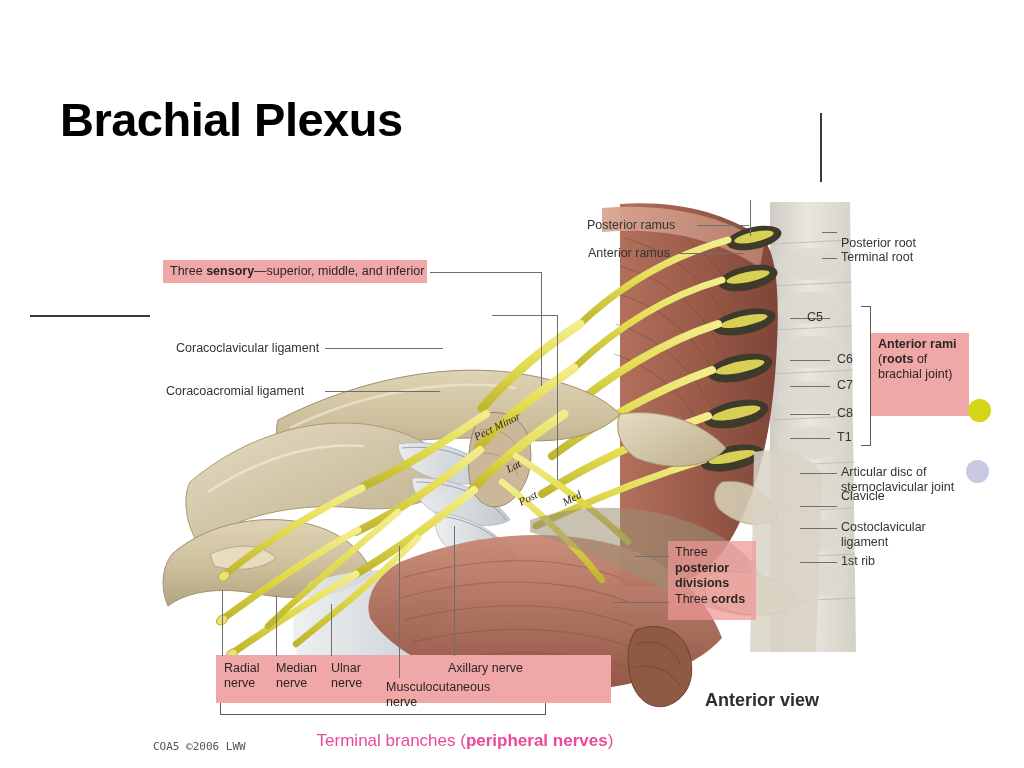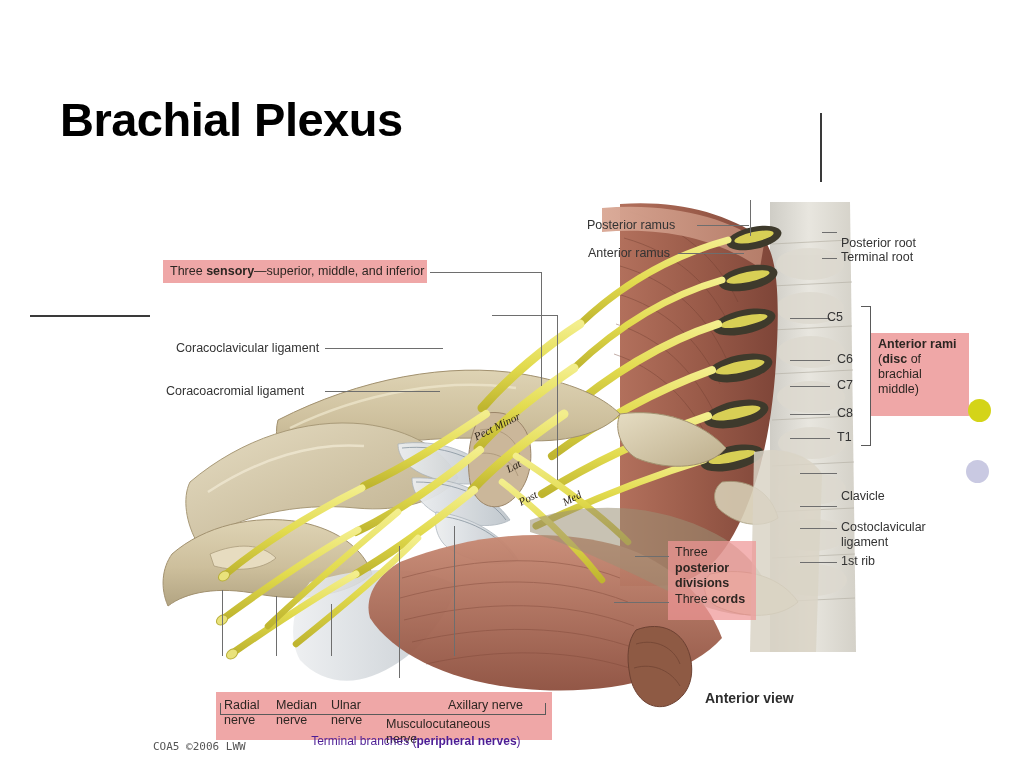--- a/index.html
+++ b/index.html
@@ -112,21 +112,21 @@
     border-radius: 50%;
   }
   #dot-yellow { background: #d4d418; }
   #dot-lavender { background: #c9c9e2; }
 
   
   #anterior-view {
     position: absolute;
     left: 705px;
     top: 690px;
-    font-size: 14px;
+    font-size: 18px;
     font-weight: bold;
     color: #2d2d2d;
   }
   #footer {
     position: absolute;
     left: 153px;
     top: 740px;
     font-size: 11px;
     color: #555555;
     font-family: "DejaVu Sans Mono", monospace;
@@ -372,39 +372,41 @@
   <div class="lbl" style="left:588px; top:246px;">Anterior ramus</div>
   <div class="leader" style="left:678px; top:253px; width:66px;"></div>
 
   <div class="leader" style="left:822px; top:232px; width:15px;"></div>
   <div class="lbl" style="left:841px; top:236px;">Posterior root</div>
 
   <div class="leader" style="left:822px; top:258px; width:15px;"></div>
   <div class="lbl" style="left:841px; top:250px;">Terminal root</div>
 
   <div class="leader" style="left:800px; top:473px; width:37px;"></div>
+  <div class="lbl" style="left:841px; top:465px;">Articular disc of
+sternoclavicular joint</div>
 
   <div class="leader" style="left:800px; top:506px; width:37px;"></div>
   <div class="lbl" style="left:841px; top:489px;">Clavicle</div>
 
   <div class="leader" style="left:800px; top:528px; width:37px;"></div>
   <div class="lbl" style="left:841px; top:520px;">Costoclavicular
 ligament</div>
 
   <div class="leader" style="left:800px; top:562px; width:37px;"></div>
   <div class="lbl" style="left:841px; top:554px;">1st rib</div>
 
   <div class="lbl" style="left:176px; top:341px;">Coracoclavicular ligament</div>
   <div class="leader" style="left:325px; top:348px; width:118px;"></div>
 
   <div class="lbl" style="left:166px; top:384px;">Coracoacromial ligament</div>
   <div class="leader" style="left:325px; top:391px; width:115px;"></div>
 
   <div class="leader" style="left:790px; top:318px; width:40px;"></div>
-  <div class="lbl" style="left:827px; top:310px;">C5</div>
+  <div class="lbl" style="left:807px; top:310px;">C5</div>
 
   <div class="leader" style="left:790px; top:360px; width:40px;"></div>
   <div class="lbl" style="left:837px; top:352px;">C6</div>
 
   <div class="leader" style="left:790px; top:386px; width:40px;"></div>
   <div class="lbl" style="left:837px; top:378px;">C7</div>
 
   <div class="leader" style="left:790px; top:414px; width:40px;"></div>
   <div class="lbl" style="left:837px; top:406px;">C8</div>
 
@@ -417,53 +419,53 @@
     <span>Three </span><b>sensory</b><span>—superior, middle, and inferior</span>
   </div>
   <div class="leader" style="left:430px; top:272px; width:112px;"></div>
   <div class="leader vert" style="left:541px; top:272px; height:114px;"></div>
 
   <div class="leader" style="left:492px; top:315px; width:66px;"></div>
   <div class="leader vert" style="left:557px; top:315px; height:165px;"></div>
 
   <div class="pinkbox wrap" id="box-anterior-rami" style="left:871px; top:333px; width:98px; height:83px;">
     <b>Anterior rami</b><br>
-    <span>(</span><b>disc</b><span> of</span><br>
-    <span>brachial middle)</span>
+    <span>(</span><b>roots</b><span> of</span><br>
+    <span>brachial joint)</span>
   </div>
 
   <div class="pinkbox translucent wrap" id="box-posterior-divisions" style="left:668px; top:541px; width:88px; height:79px; line-height:15.5px;">
     <span>Three</span><br>
     <b>posterior</b><br>
     <b>divisions</b><br>
     <span>Three </span><b>cords</b>
   </div>
   <div class="leader" style="left:635px; top:556px; width:34px;"></div>
   <div class="leader" style="left:614px; top:602px; width:55px;"></div>
 
-  <div class="pinkbox" id="box-terminal" style="left:216px; top:692px; width:336px; height:48px; padding:0;">
+  <div class="pinkbox" id="box-terminal" style="left:216px; top:655px; width:395px; height:48px; padding:0;">
     <div class="lbl" style="left:8px; top:6px; color:#2d2622;">Radial
 nerve</div>
     <div class="lbl" style="left:60px; top:6px; color:#2d2622;">Median
 nerve</div>
     <div class="lbl" style="left:115px; top:6px; color:#2d2622;">Ulnar
 nerve</div>
     <div class="lbl" style="left:170px; top:25px; color:#2d2622;">Musculocutaneous
 nerve</div>
     <div class="lbl" style="left:232px; top:6px; color:#2d2622;">Axillary nerve</div>
   </div>
 
   <div class="leader vert" style="left:222px; top:590px; height:66px;"></div>
   <div class="leader vert" style="left:276px; top:596px; height:60px;"></div>
   <div class="leader vert" style="left:331px; top:604px; height:52px;"></div>
   <div class="leader vert" style="left:399px; top:546px; height:132px;"></div>
   <div class="leader vert" style="left:454px; top:526px; height:130px;"></div>
 
   <div class="bracket" id="terminal-bracket" style="left:220px; top:703px; width:324px;"></div>
-  <div class="lbl" id="terminal-caption" style="left:298px; top:719px; font-size:12px; color:#4c1d95;">
+  <div class="lbl" id="terminal-caption" style="left:298px; top:719px; font-size:17px; color:#ec4899;">
     <span>Terminal branches (</span><b>peripheral nerves</b><span>)</span>
   </div>
 
   <div class="dot" id="dot-yellow" style="left:968px; top:399px; width:23px; height:23px;"></div>
   <div class="dot" id="dot-lavender" style="left:966px; top:460px; width:23px; height:23px;"></div>
 
   <div id="anterior-view">Anterior view</div>
   <div id="footer">COA5 ©2006 LWW</div>
 
 </div>

